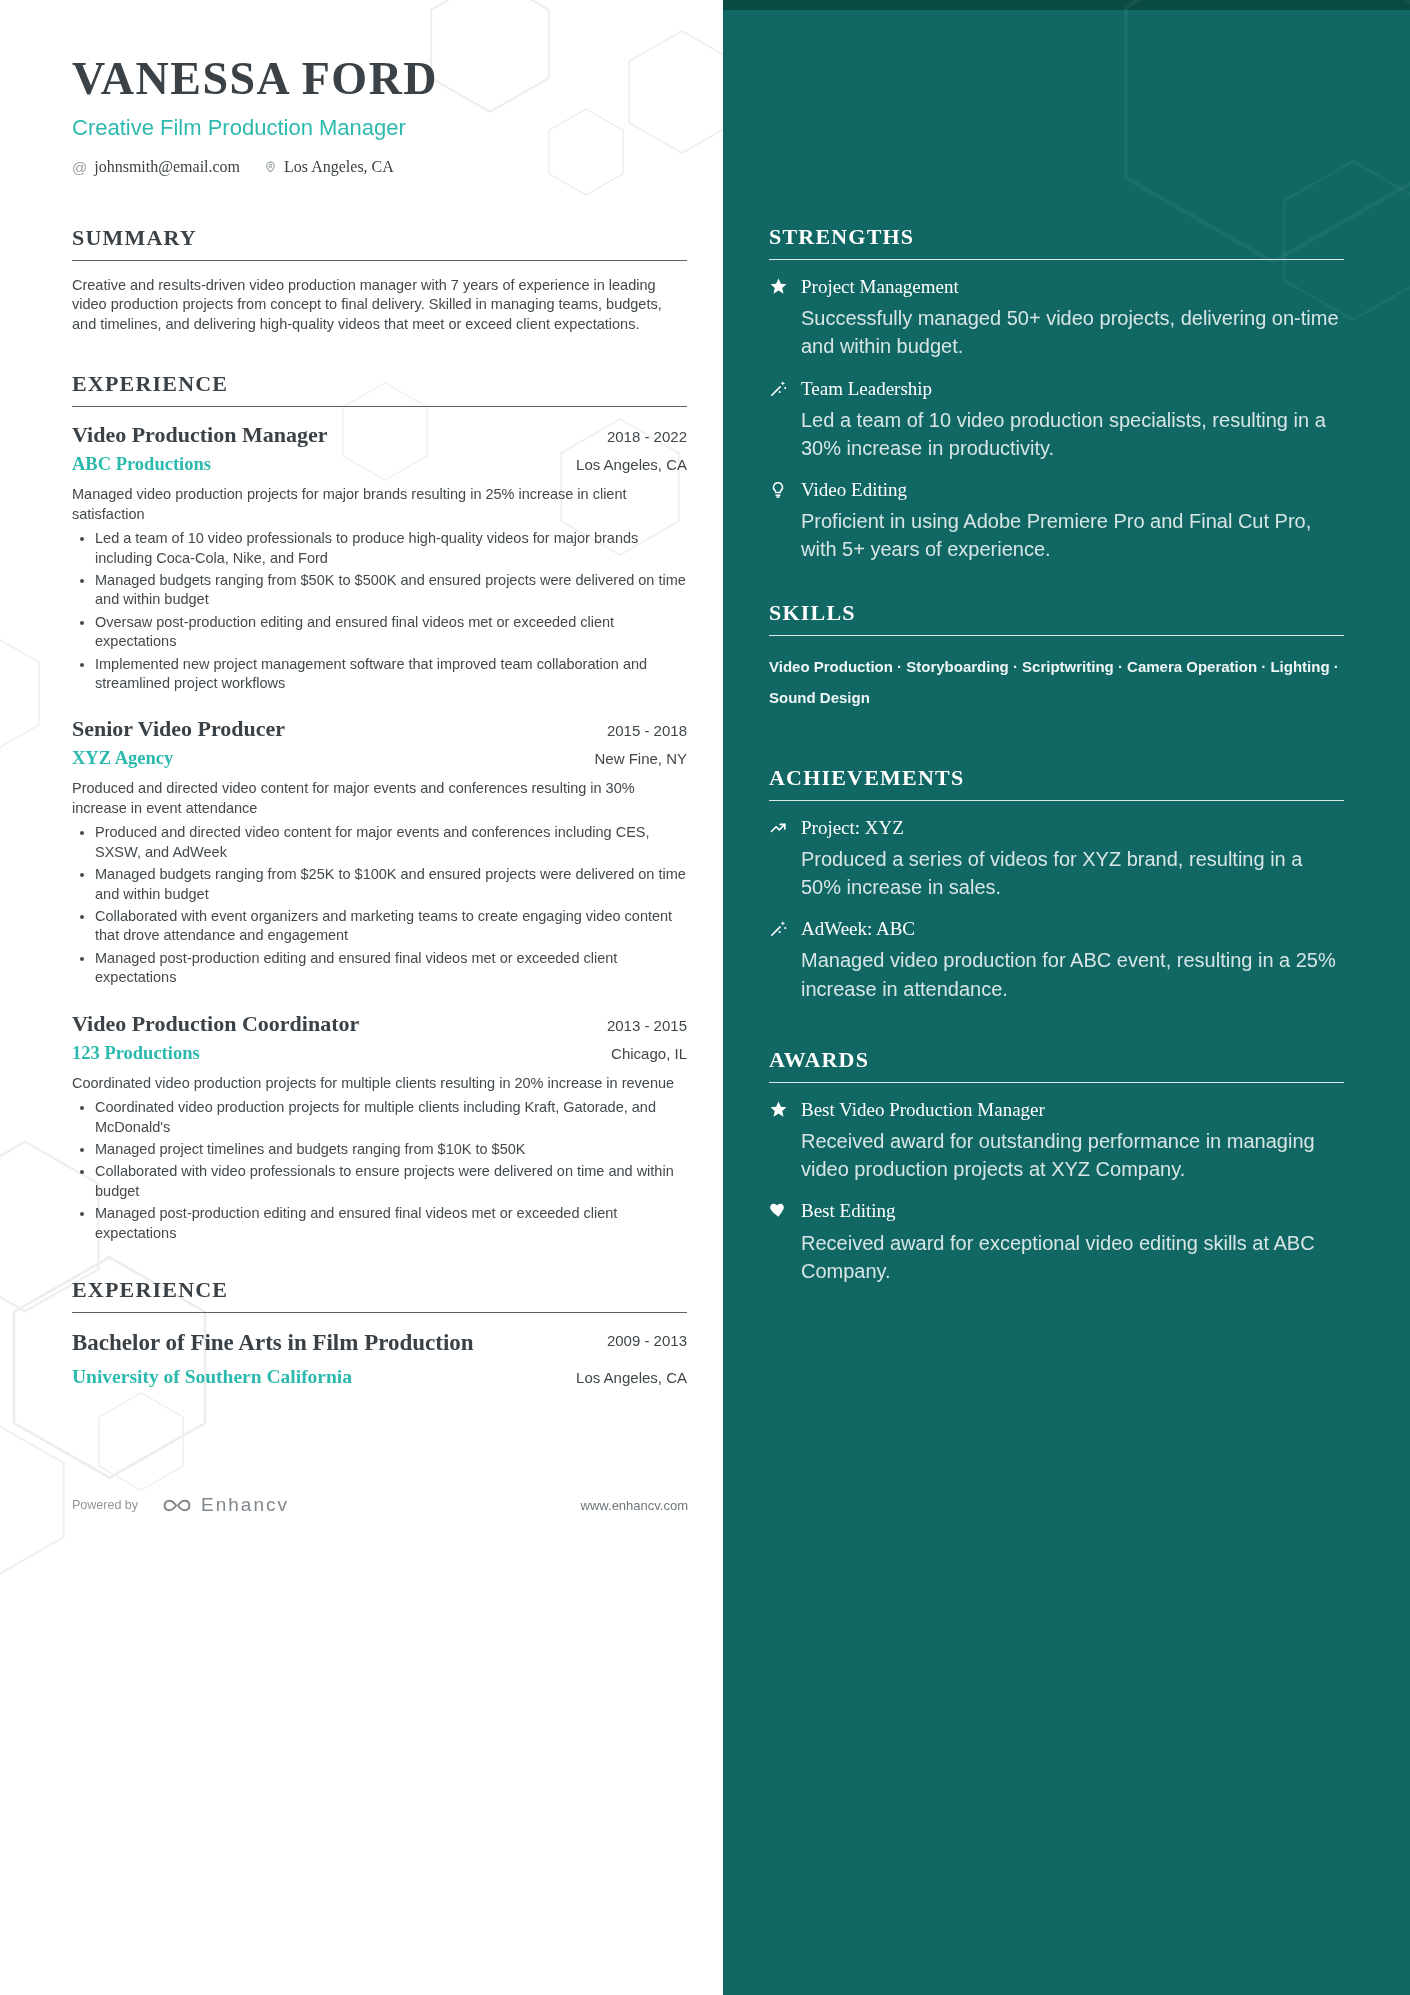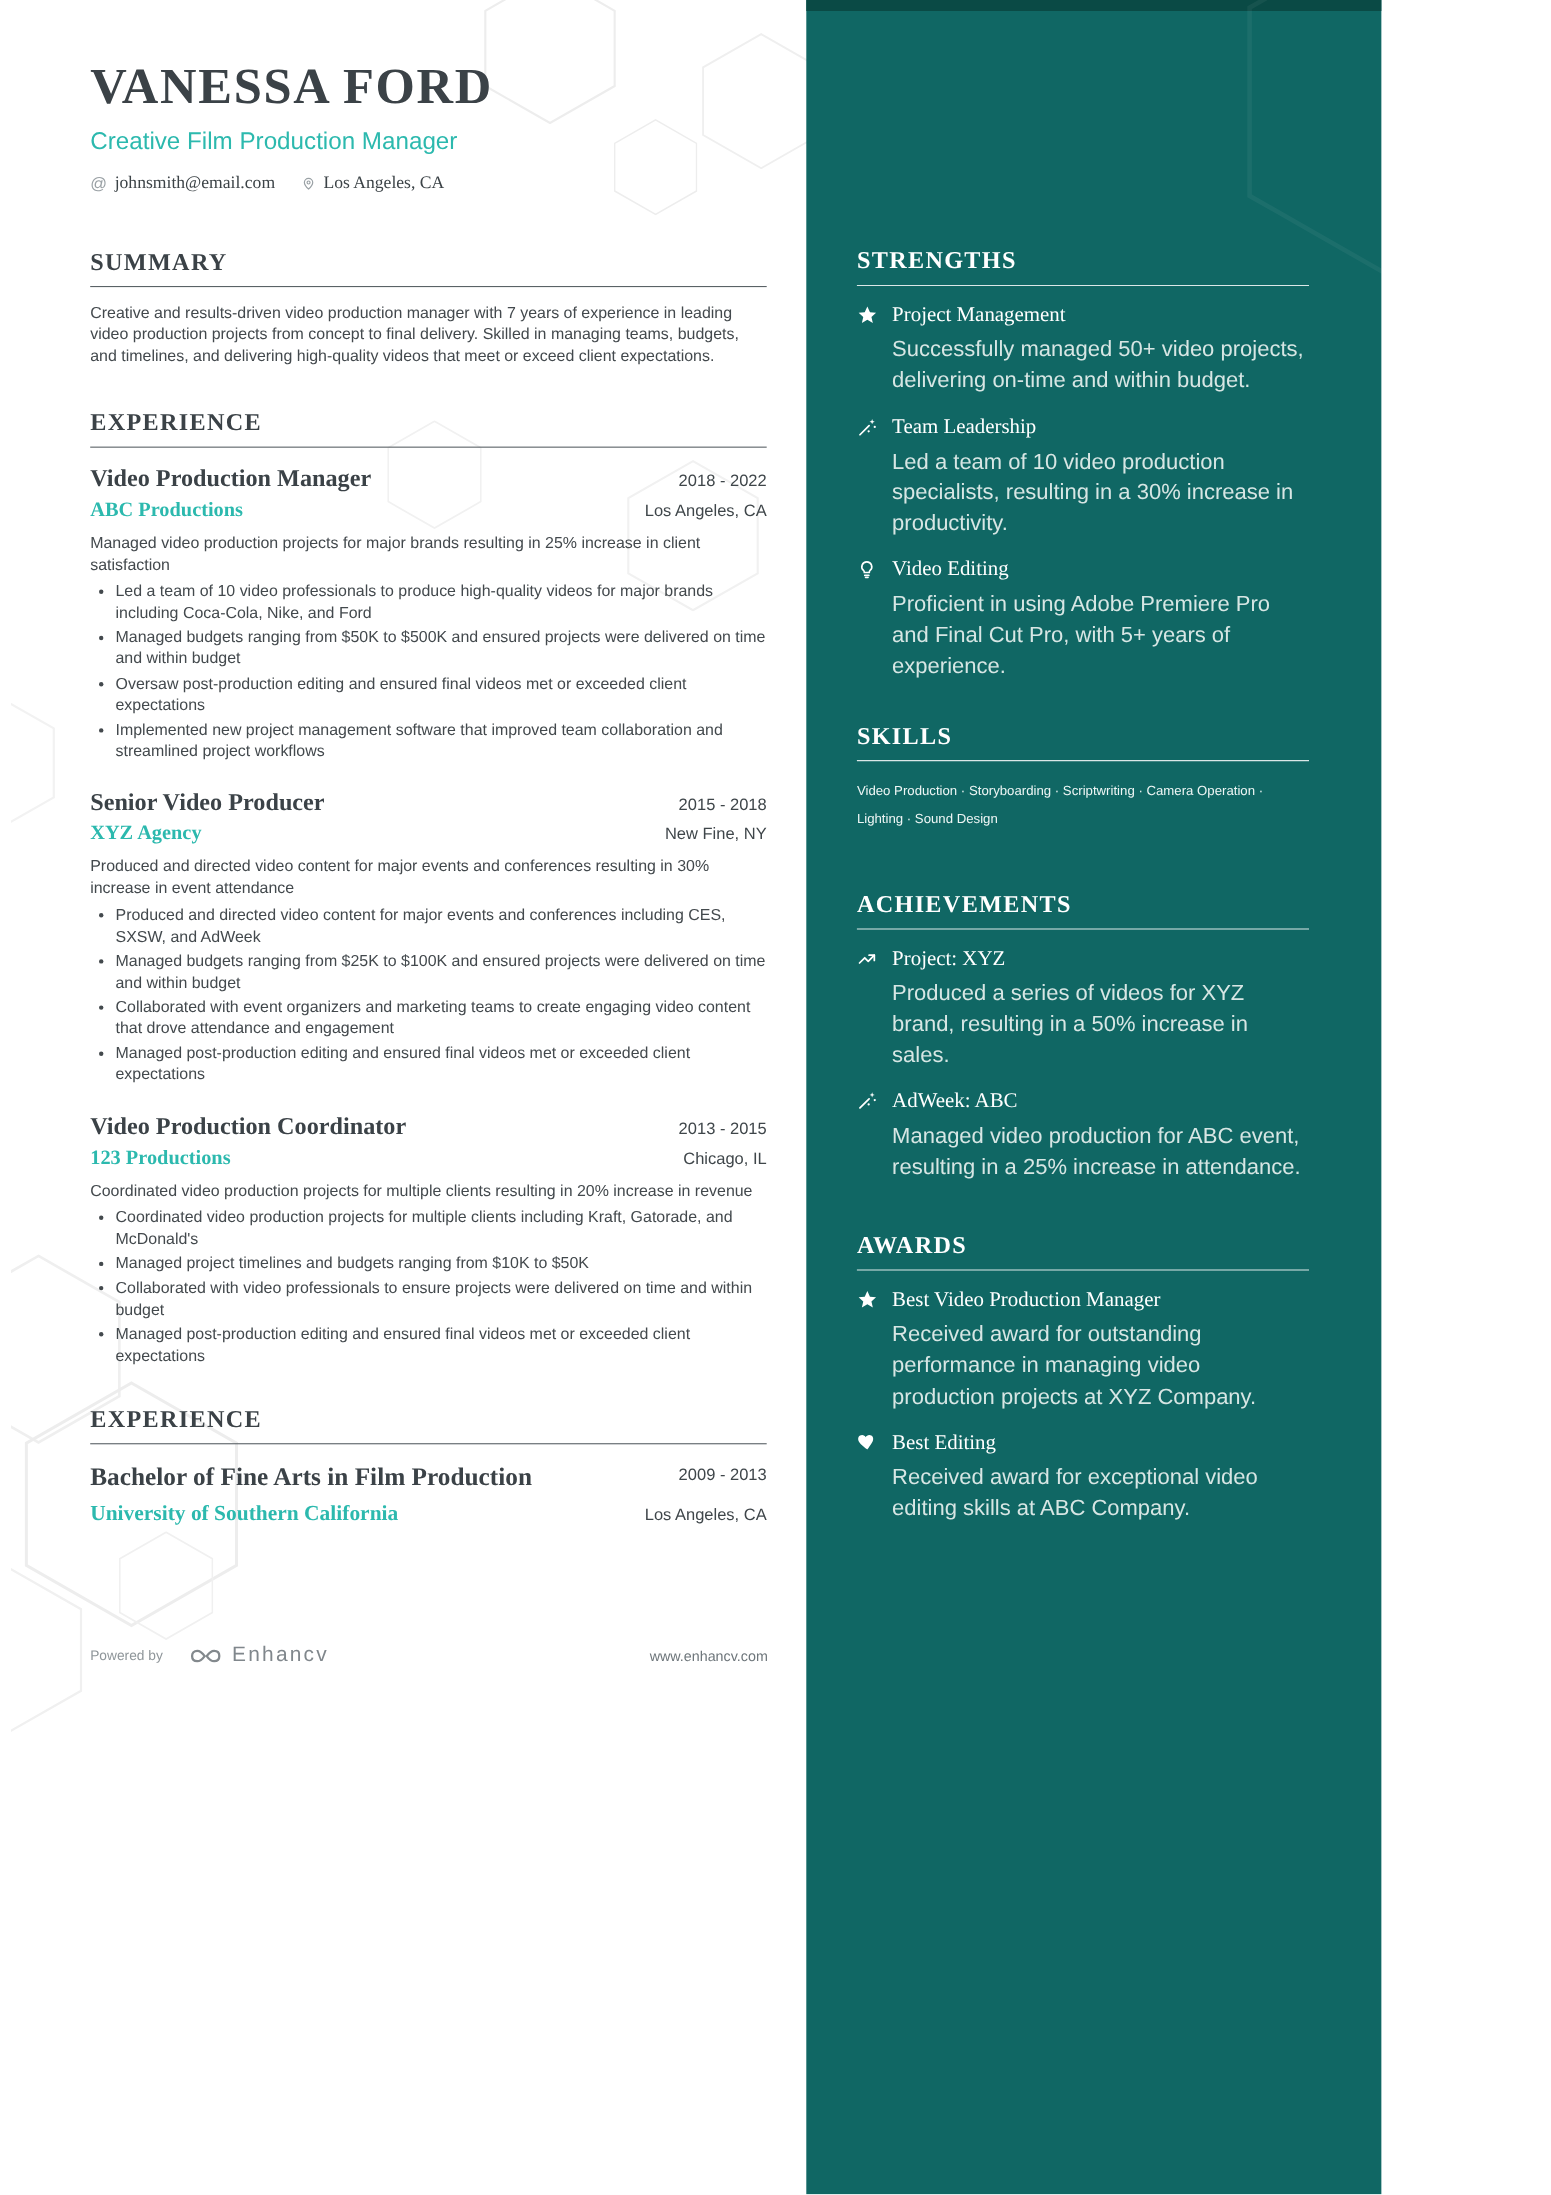--- a/index.html
+++ b/index.html
@@ -2,21 +2,21 @@
 <html><head>
 <meta charset="utf-8">
 <style>
   * { margin:0; padding:0; box-sizing:border-box; }
   html,body { background:#ffffff; }
   body {
     width:1410px; height:1995px;
     font-family:"Liberation Sans", sans-serif;
     color:#43494d;
   }
-  .page { position:relative; width:1246px; height:1995px; display:flex; overflow:hidden; background:#fff;margin-left:10px; }
+  .page { position:relative; width:1410px; height:1995px; display:flex; overflow:hidden; background:#fff; }
   .hex-layer { position:absolute; inset:0; z-index:0; pointer-events:none; }
   .hex { position:absolute; }
 
   
   .main { position:relative; z-index:1; width:723px; padding:56px 36px 0 72px; }
   .name {
     font-family:"Liberation Serif", serif;
     font-size:46px; font-weight:700; letter-spacing:1.5px;
     color:#3b4247; line-height:1;
   }
@@ -70,21 +70,21 @@
     font-size:22px; font-weight:600; letter-spacing:1.2px; color:#ffffff;
     padding-bottom:9px; border-bottom:1px solid rgba(255,255,255,0.85); margin-bottom:15px;
   }
   .side-section-skills { margin-top:36px; }
   .side-section-achievements { margin-top:52px; }
   .side-section-awards { margin-top:44px; }
   .side-item { display:flex; gap:12px; margin-bottom:16px; }
   .side-icon { flex:0 0 20px; width:20px; padding-top:2px; }
   .side-item-title { font-family:"Liberation Serif", serif; font-size:19px; font-weight:400; line-height:1.22; color:#fff; }
   .side-item-text { margin-top:6px; font-size:20px; line-height:1.41; color:#d7e6e4; }
-  .skills-list { font-size:12px; line-height:2.07; color:#eef6f5; }
+  .skills-list { font-size:15px; line-height:2.07; color:#eef6f5;font-weight:bold; }
 </style>
 </head>
 <body>
 
 <div class="page">
 
   <div class="hex-layer">
     <svg class="hex" style="left:430px;top:-25px;width:120px;height:138px" viewBox="0 0 100 115">
         <polygon points="50,1 99,29 99,86 50,114 1,86 1,29" fill="none" stroke="#ededed" stroke-width="1.6"></polygon>
       </svg>

